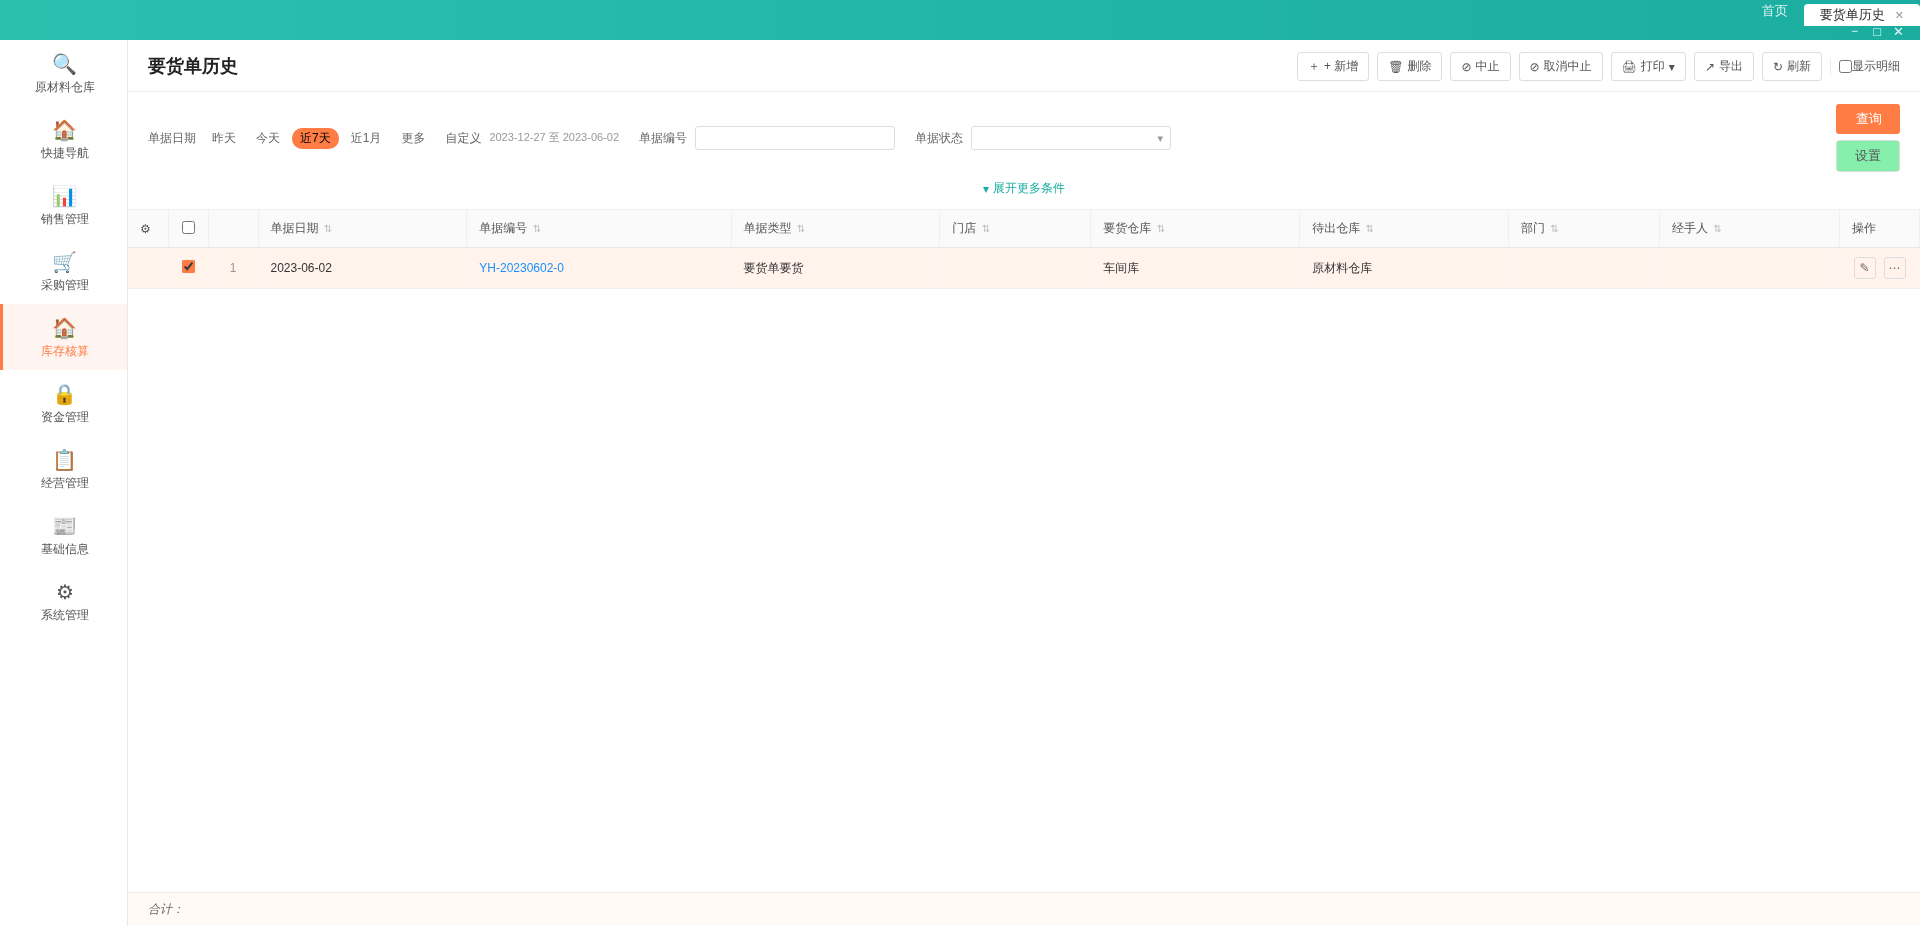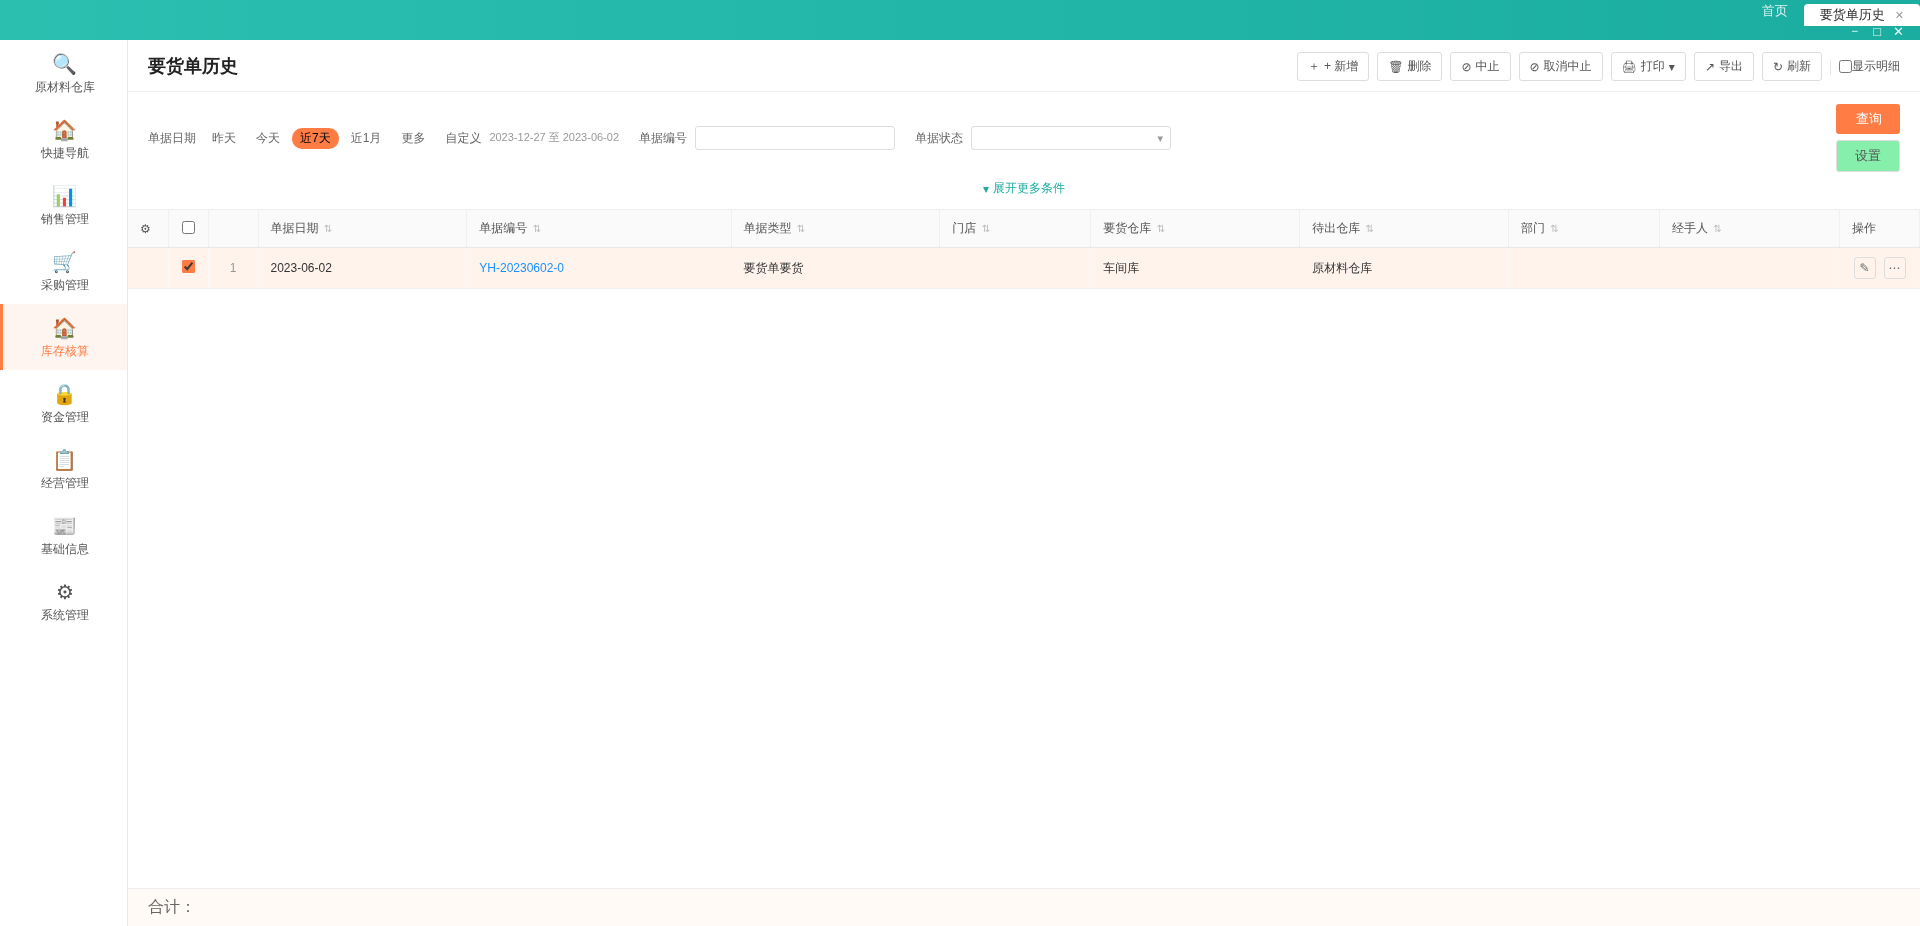--- a/index.html
+++ b/index.html
@@ -289,24 +289,25 @@
       cursor: pointer;
       font-size: 12px;
       color: #666;
     }
 
     
     .table-footer {
       background: #fffaf5;
       padding: 8px 20px;
       border-top: 1px solid #eee;
-      font-size: 16px;
+      font-size: 12px;
       color: #666;
       display: flex;
       align-items: flex-start;
+      font-style: italic;
     }
 
     
     .pagination {
       background: #fff;
       padding: 8px 20px;
       border-top: 1px solid #eee;
       display: flex;
       align-items: center;
       justify-content: flex-end;

